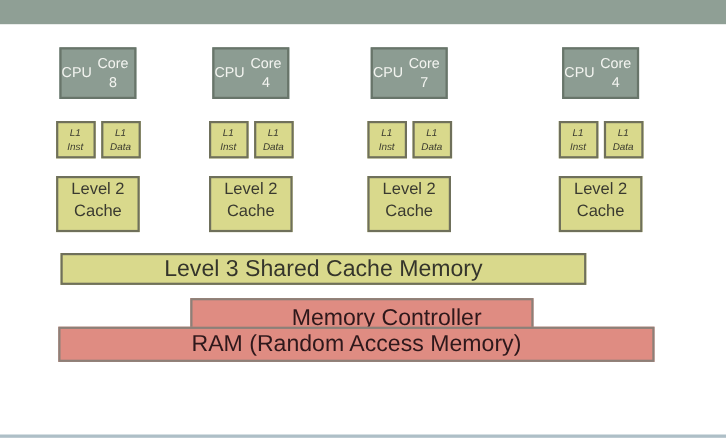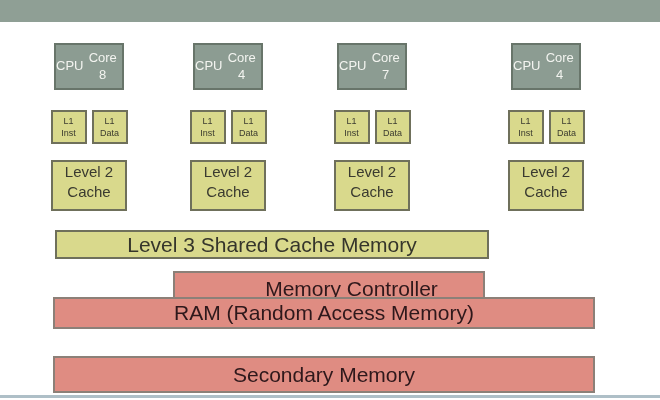--- a/index.html
+++ b/index.html
@@ -44,40 +44,40 @@
     margin-top:20px;
     display:flex;justify-content:center;gap:5px;
   }
   .l1box{
     width:32px;height:30px;
     background:#d9d98c;
     border:2px solid #6f705b;
     color:#3b3b2f;
     font-size:9px;line-height:1.35;
     display:flex;flex-direction:column;
-    align-items:center;justify-content:center;
+    align-items:center;justify-content:center;font-style:italic;
   }
   .l2box{
     margin:16px auto 0 auto;
     width:72px;height:47px;
     background:#d9d98c;
     border:2px solid #6f705b;
     color:#3a3a30;
     font-size:15px;line-height:1.3;
     display:flex;flex-direction:column;
     align-items:center;justify-content:flex-start;
   }
   .bar{
     position:absolute;
     display:flex;align-items:center;justify-content:center;
     font-size:21px;
     box-sizing:border-box;
   }
   .bar-l3{
-    left:55px;top:230px;width:434px;height:29px;
+    left:55px;top:230px;width:478px;height:29px;
     background:#d9d98c;border:2px solid #6f705b;color:#35352b;
   }
   .bar-mc{
     left:173px;top:271px;width:312px;height:36px;
     background:#df8c82;border:2px solid #8c8078;color:#2e181b;padding-left:45px;
   }
   .bar-ram{
     left:53px;top:297px;width:542px;height:32px;
     background:#df8c82;border:2px solid #8c8078;color:#2e181b;
   }
@@ -178,18 +178,15 @@
 
   <div class="bar bar-l3">
     <span>Level 3 Shared Cache Memory</span>
   </div>
   <div class="bar bar-mc">
     <span>Memory Controller</span>
   </div>
   <div class="bar bar-ram">
     <span>RAM (Random Access Memory)</span>
   </div>
-  <div class="bar bar-sec">
-    <span>Secondary Memory</span>
-  </div>
 
   <div class="bottomline"></div>
 </div>
 
 </body></html>

